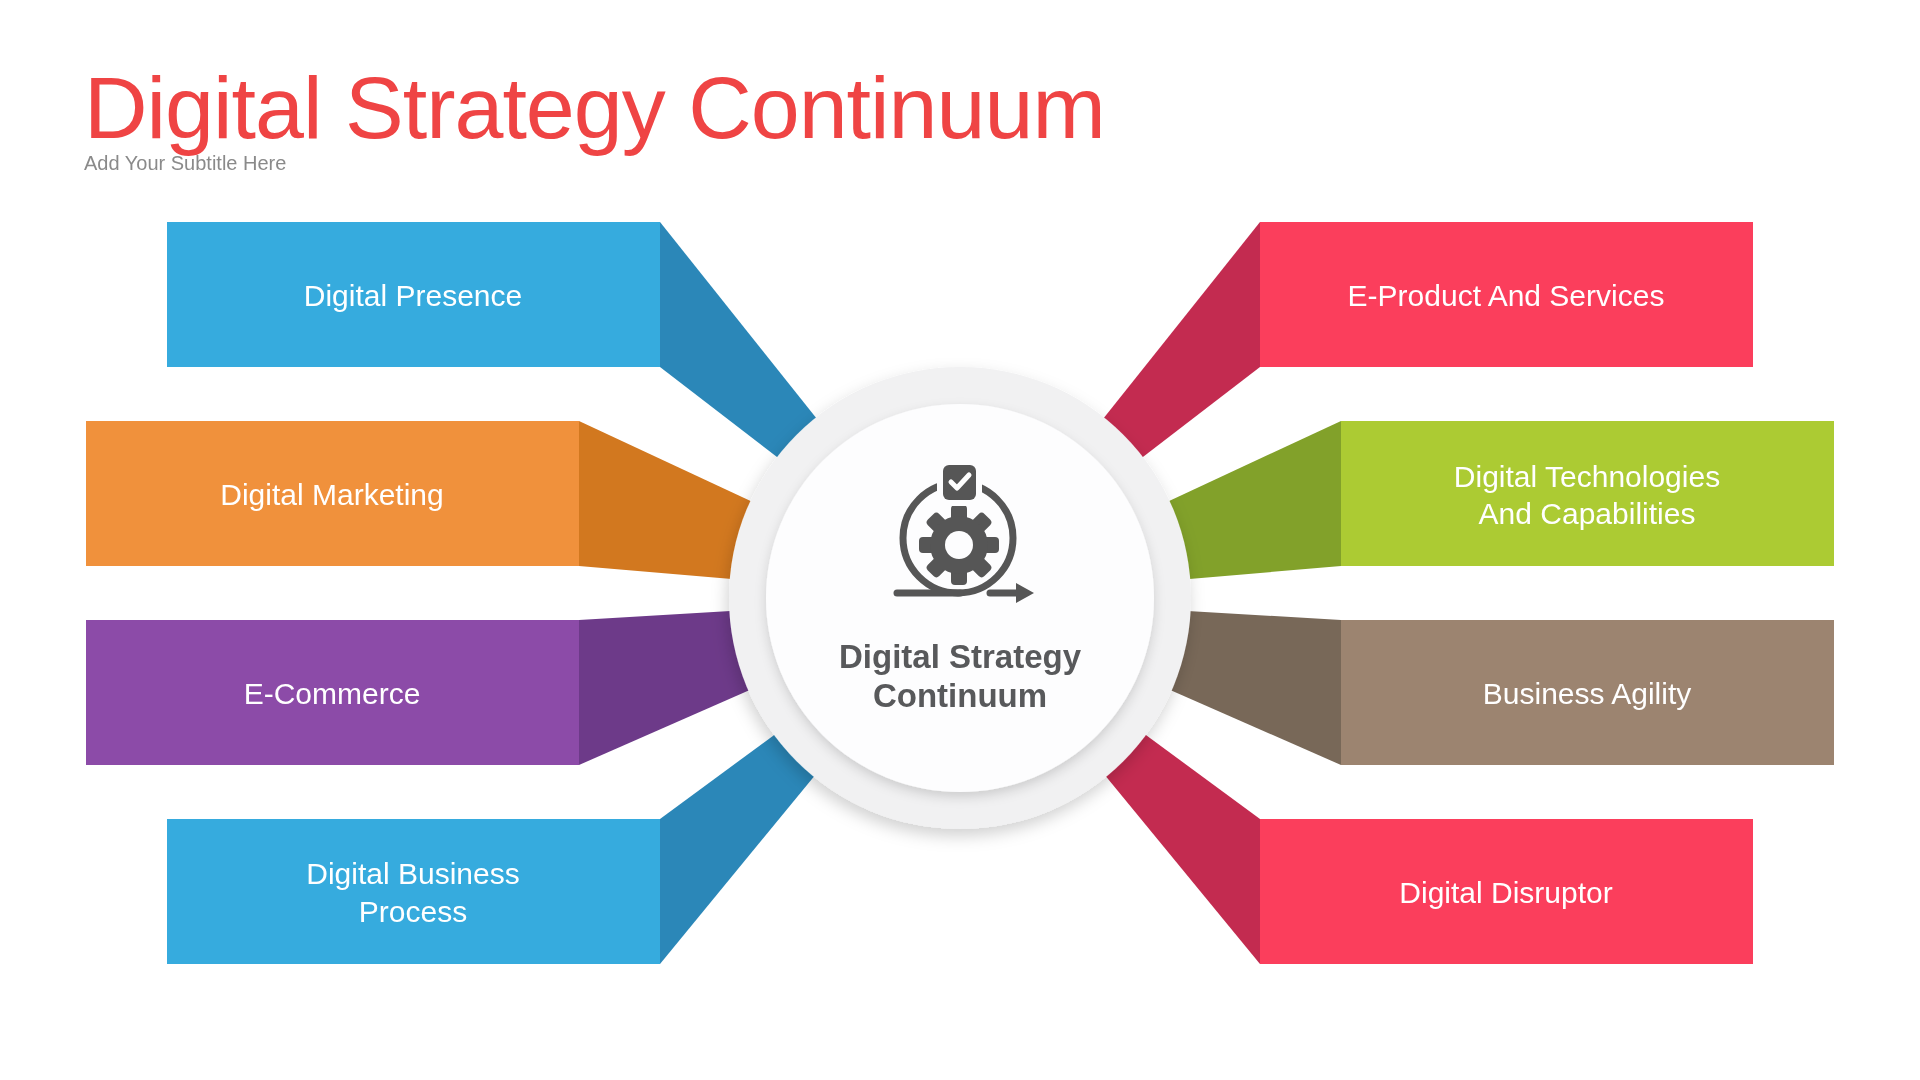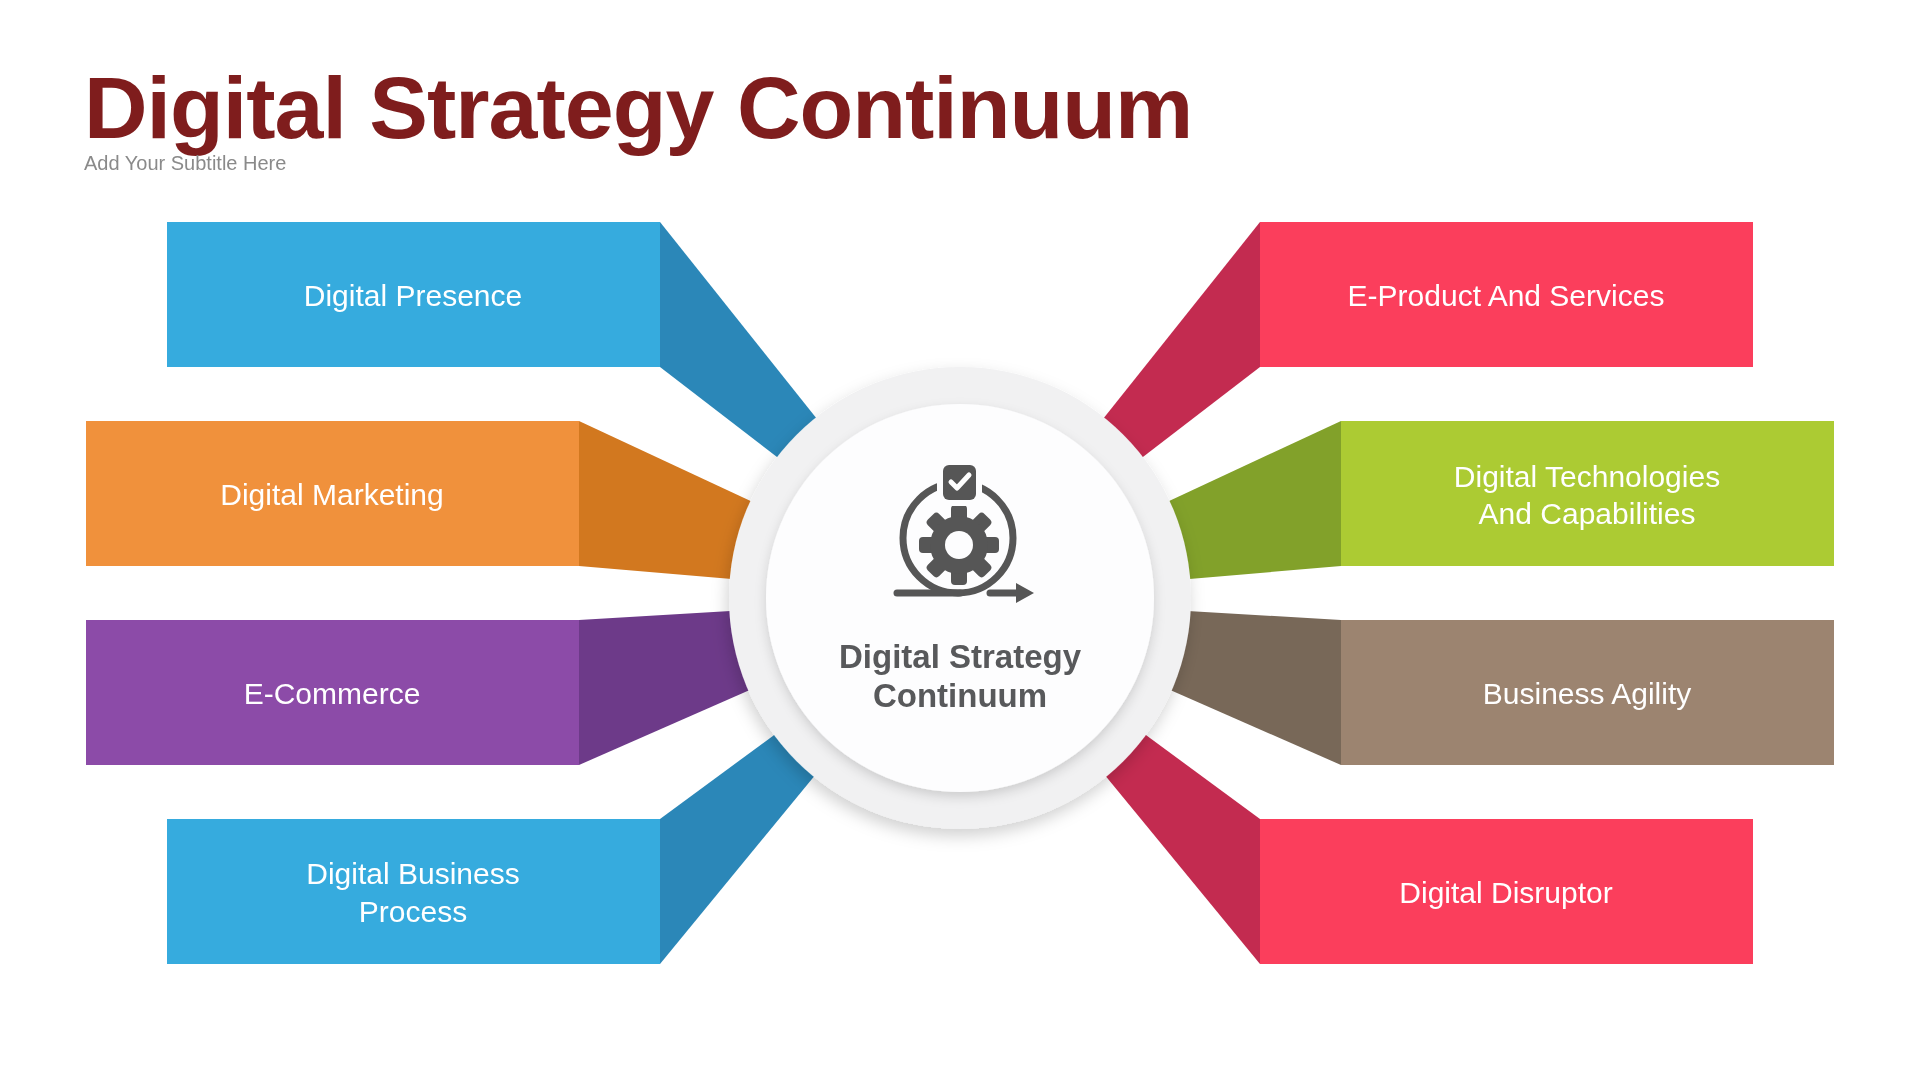--- a/index.html
+++ b/index.html
@@ -1,19 +1,19 @@
 <!DOCTYPE html>
 <html><head>
 <meta charset="utf-8">
 <style>
   html,body{margin:0;padding:0;background:#ffffff;}
   body{width:1920px;height:1080px;position:relative;overflow:hidden;
        font-family:"Liberation Sans",sans-serif;}
-  .slide-title{position:absolute;left:84px;top:57px;font-size:88px;font-weight:700;
-       color:#7f1d1d;letter-spacing:-1px;white-space:nowrap;}
+  .slide-title{position:absolute;left:84px;top:57px;font-size:88px;font-weight:400;
+       color:#ef4444;letter-spacing:-1px;white-space:nowrap;}
   .slide-subtitle{position:absolute;left:84px;top:152px;font-size:20px;font-weight:400;
        color:#8a8a8a;white-space:nowrap;}
   svg{position:absolute;left:0;top:0;}
   .banner-label{font-size:30px;fill:#ffffff;font-weight:400;}
   .center-label{font-size:33px;font-weight:700;fill:#58595B;}
   .icon-stroke{stroke:#565656;fill:none;stroke-width:7;stroke-linecap:round;}
 </style>
 </head>
 <body>
 

